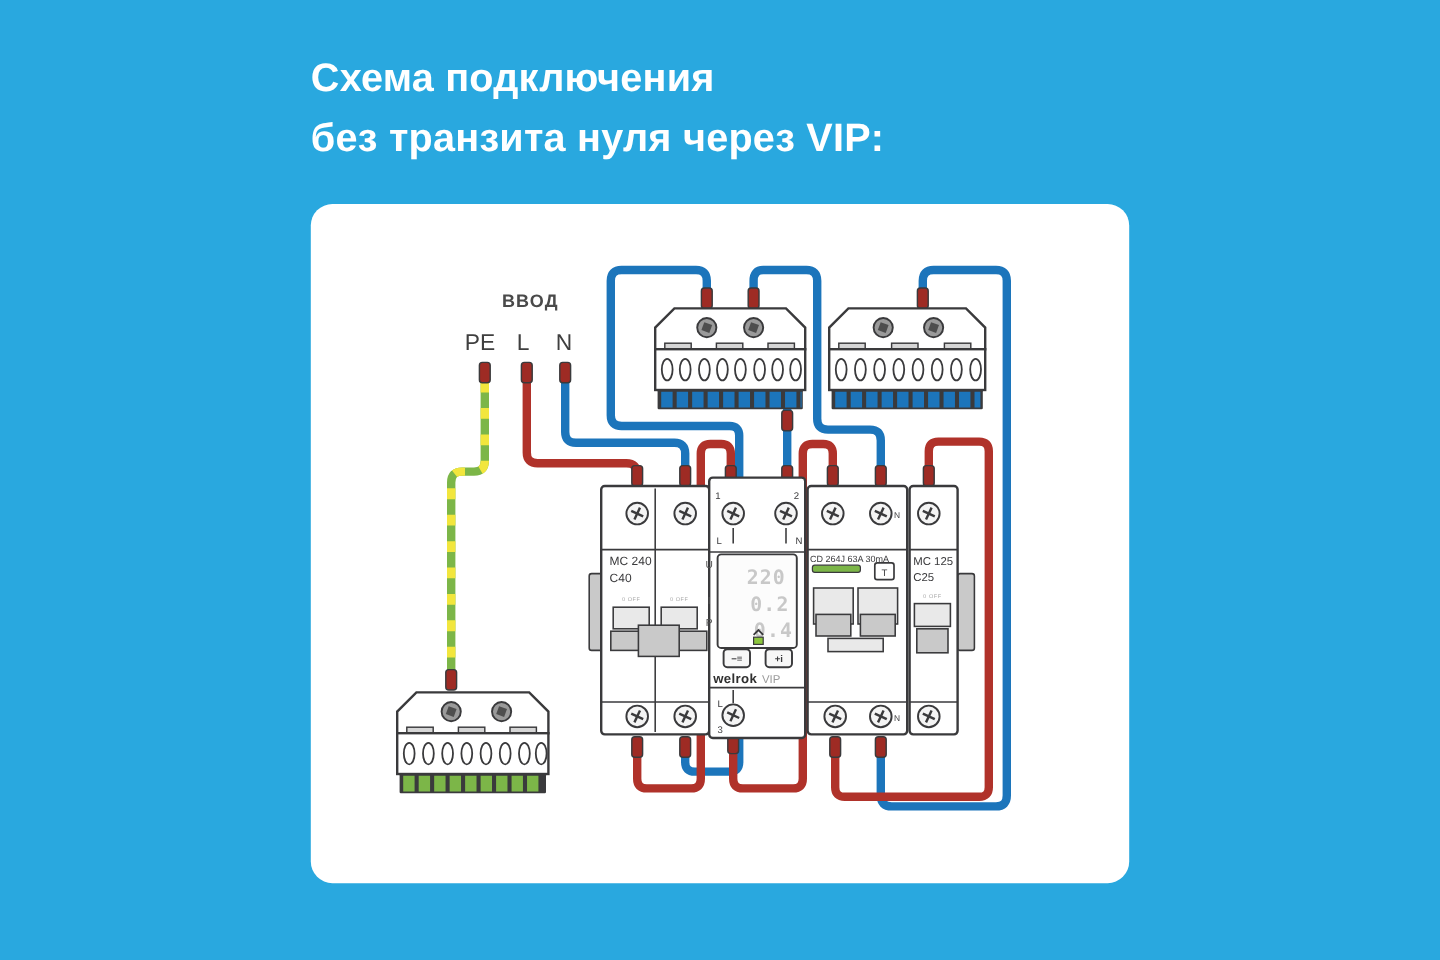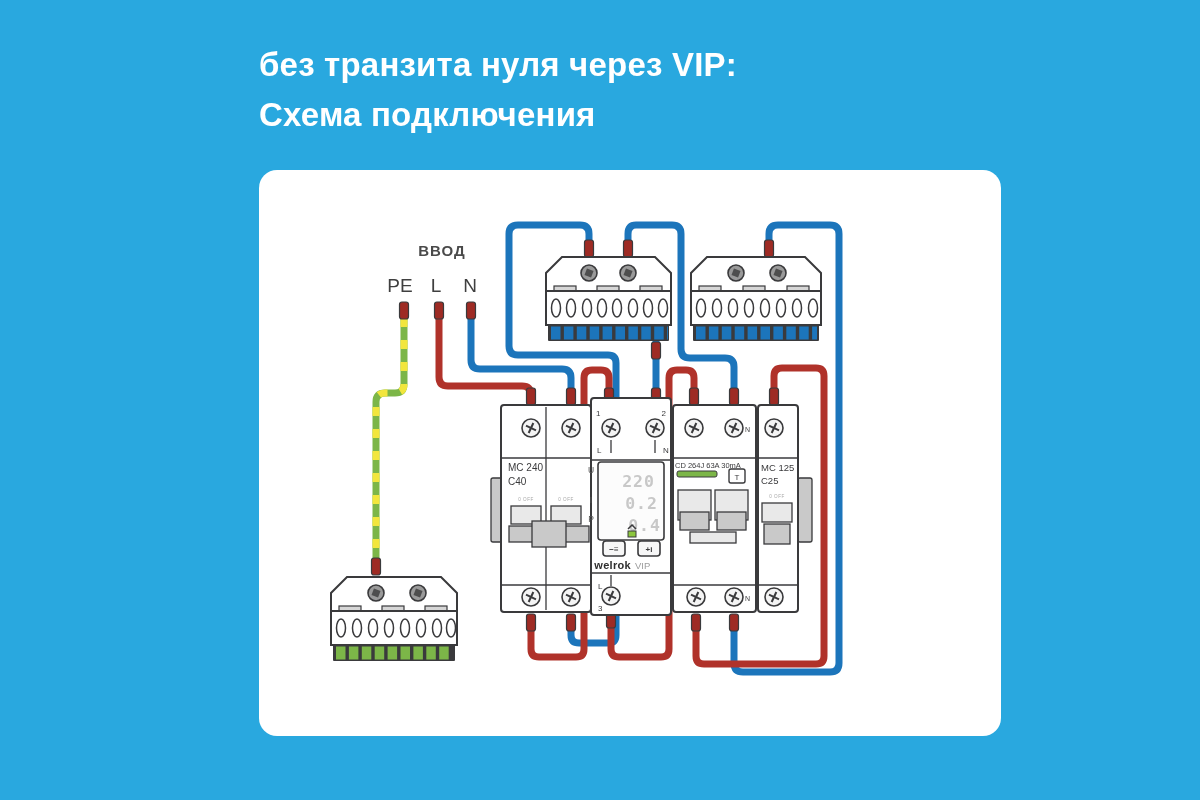--- a/index.html
+++ b/index.html
@@ -3,21 +3,21 @@
 <meta charset="utf-8">
 <style>
   :root{
     --background:#29A8DF; --card:#FFFFFF; --wire-red:#B0322A; --wire-blue:#1C75BB;
     --ferrule:#9E2B24; --pe-green:#7CB648; --pe-yellow:#F2E63D; --outline:#3A3A3C;
     --gray-part:#C9C9C9; --display-digits:#C8C8C8; --indicator-green:#8CC63E; --rcd-test-bar:#7CB648;
   }
   html,body{margin:0;padding:0;width:1200px;height:800px;overflow:hidden}
   body{background:var(--background);font-family:"Liberation Sans","DejaVu Sans",sans-serif;position:relative}
   .title{position:absolute;left:259px;top:40px;color:#fff;font-weight:700;font-size:33px;line-height:50px;letter-spacing:.2px}
-  .card{position:absolute;left:259px;top:170px;width:742px;height:566px;background:var(--card);border-radius:18px}
+  .card{position:absolute;left:259px;top:170px;width:682px;height:566px;background:var(--card);border-radius:18px}
   .card svg{position:absolute;left:0;top:0}
   .wire{fill:none;stroke-width:7;stroke-linejoin:round}
   .w-red{stroke:var(--wire-red)} .w-blue{stroke:var(--wire-blue)}
   .w-green{stroke:var(--pe-green)} .w-yellow{stroke:var(--pe-yellow);stroke-dasharray:9 13}
   .ferrule{fill:var(--ferrule);stroke:var(--outline);stroke-width:1.2}
   .dev{fill:#fff;stroke:var(--outline);stroke-width:2}
   .busb{fill:#fff;stroke:var(--outline);stroke-width:2}
   .thin{stroke:var(--outline);stroke-width:1.3}
   .graybox{fill:#e9e9e9;stroke:var(--outline);stroke-width:1.3}
   .grayhandle{fill:var(--gray-part);stroke:var(--outline);stroke-width:1.3}
@@ -35,22 +35,22 @@
   .seg{font-family:"DejaVu Sans Mono",monospace;font-weight:700;font-size:16.5px;fill:var(--display-digits);letter-spacing:1px}
   .btn-lbl{font-size:8px;font-weight:700}
   .brand{font-size:11px;font-weight:700;fill:#2f2f2f;letter-spacing:.3px}
   .model{font-size:9.5px;fill:#9c9c9c}
   .uip{font-size:8.5px;fill:#555}
 </style>
 </head>
 <body>
 
 <div class="title">
+  <div>Схема подключения</div>
   <div>без транзита нуля через VIP:</div>
-  <div>Схема подключения</div>
 </div>
 
 <div class="card">
 <svg width="682" height="566" viewBox="0 0 682 566">
   <defs>
     <g id="screw">
           <circle r="9" fill="#f4f4f4" stroke="#3A3A3C" stroke-width="1.6"></circle>
           <g stroke="#3A3A3C" stroke-width="2" transform="rotate(25)">
             <line x1="-5.5" x2="5.5"></line>
             <line y1="-5.5" y2="5.5"></line>

